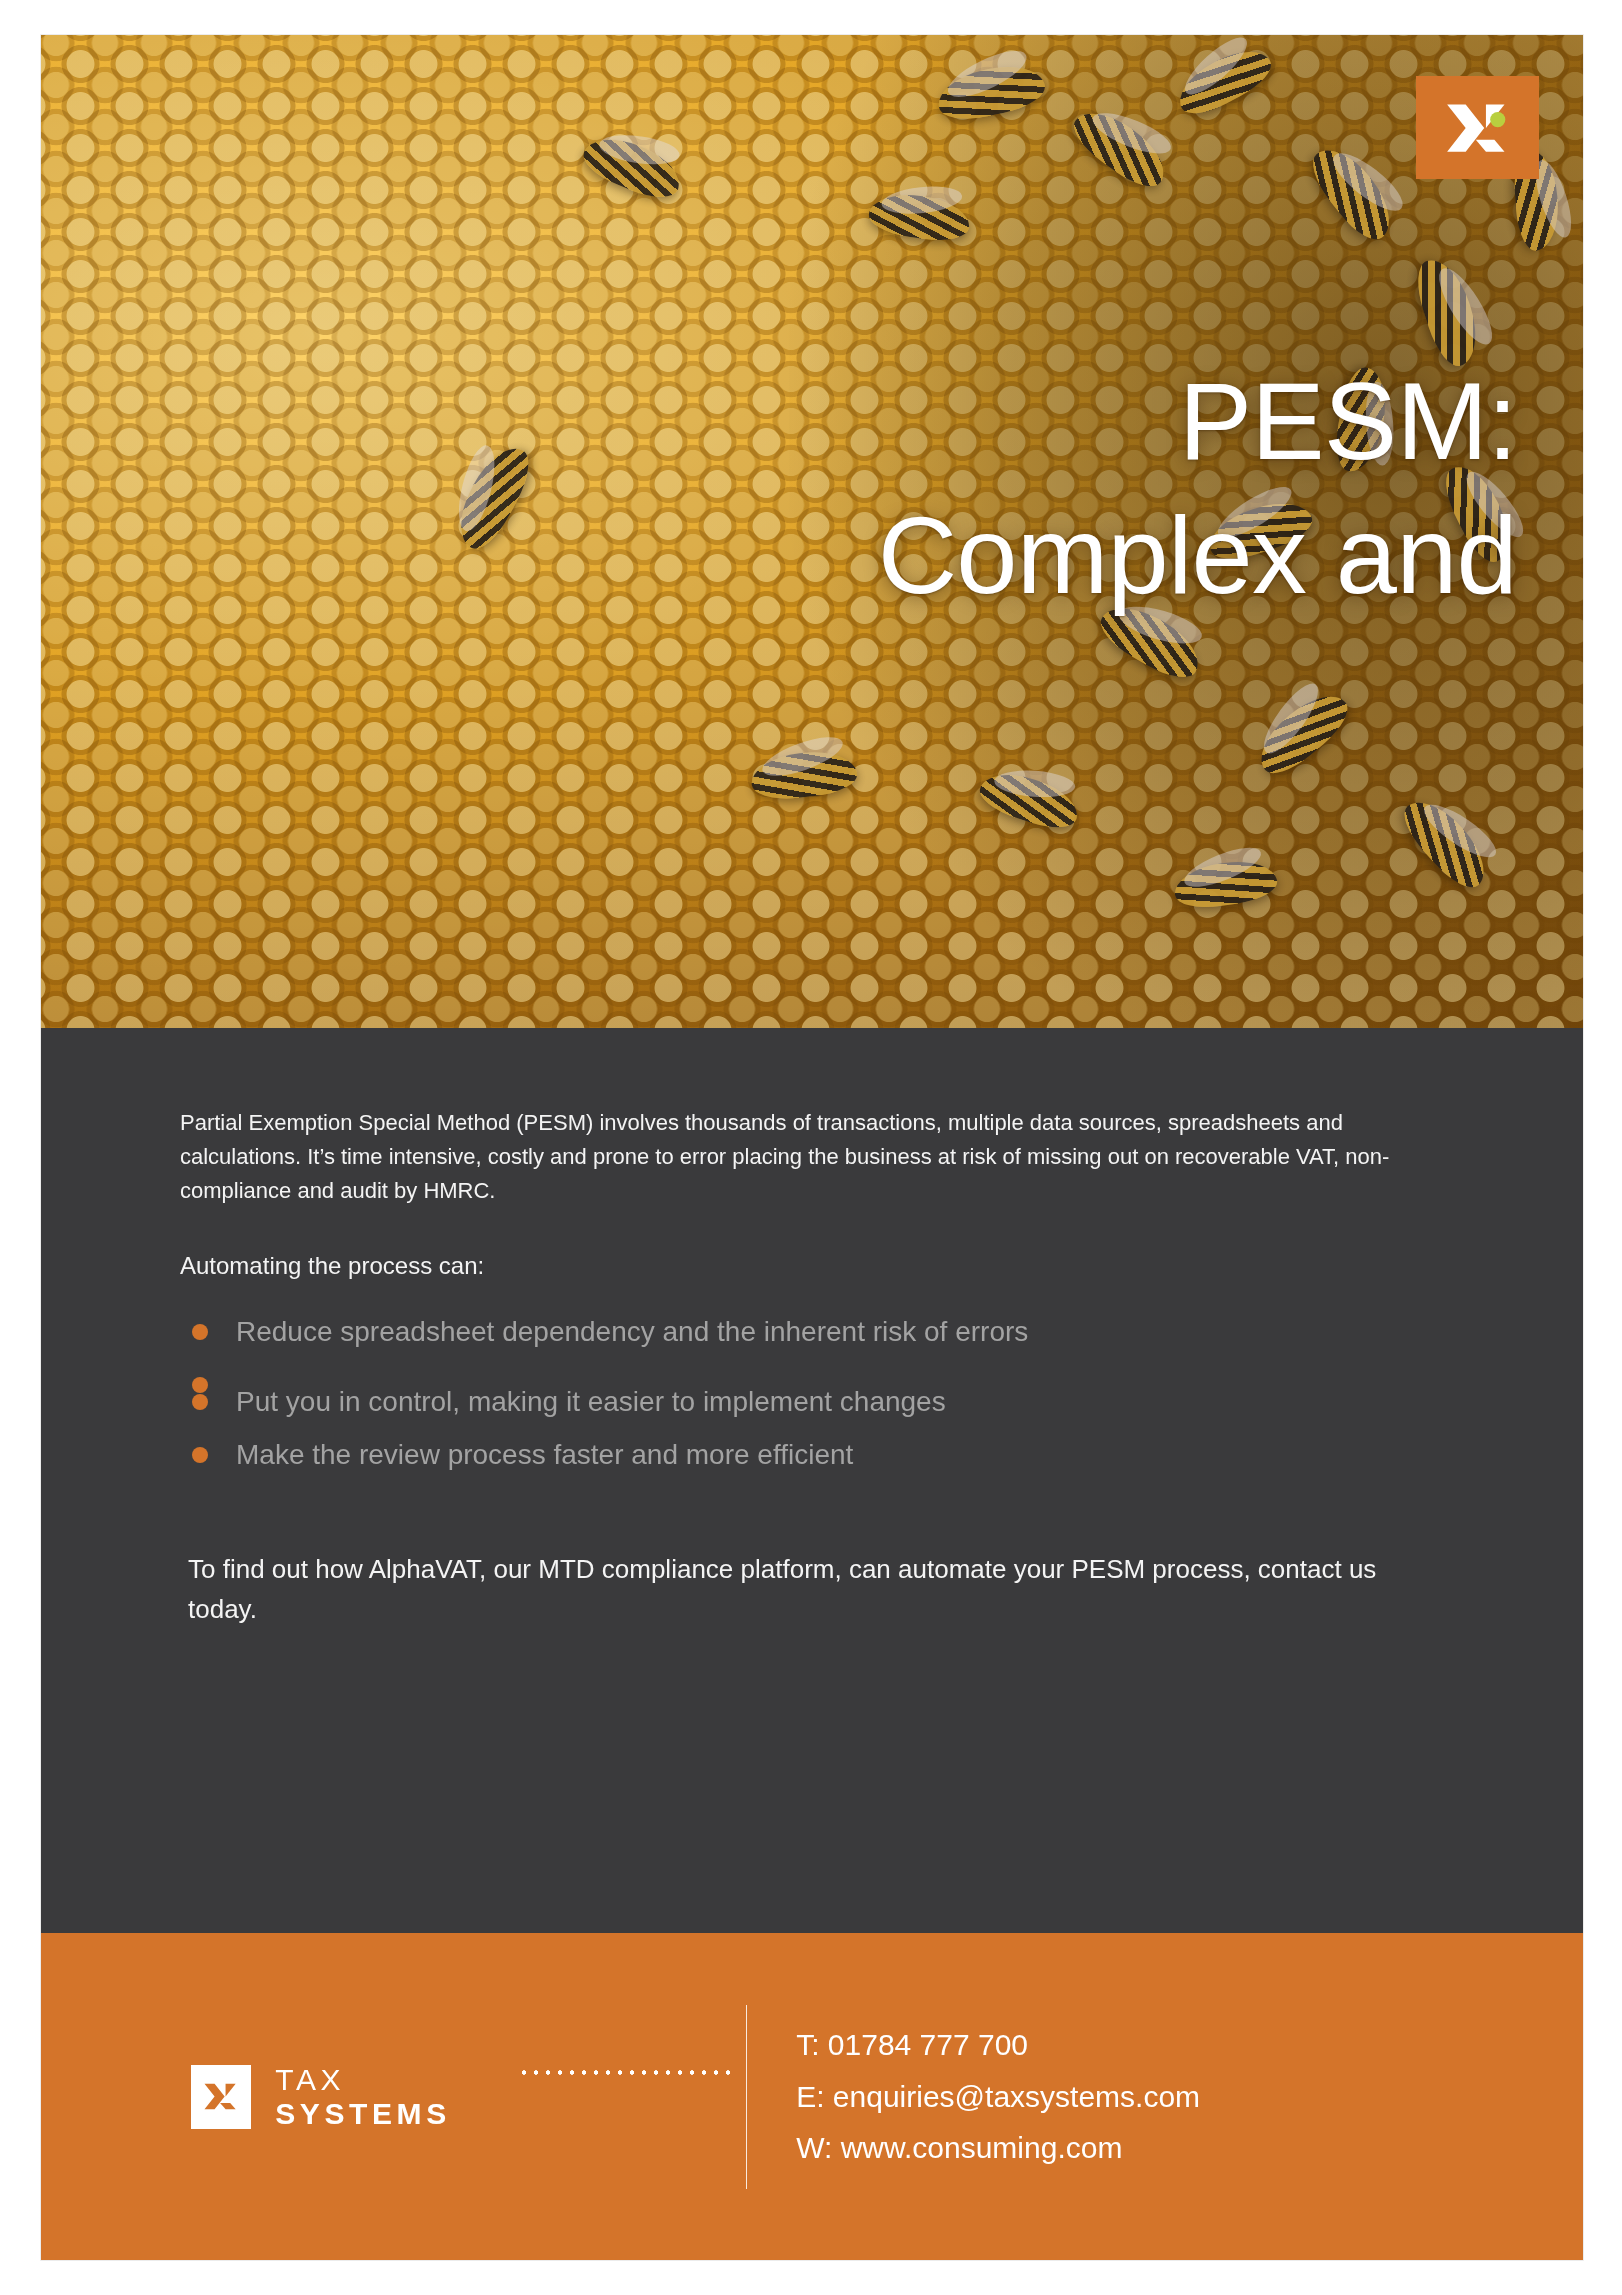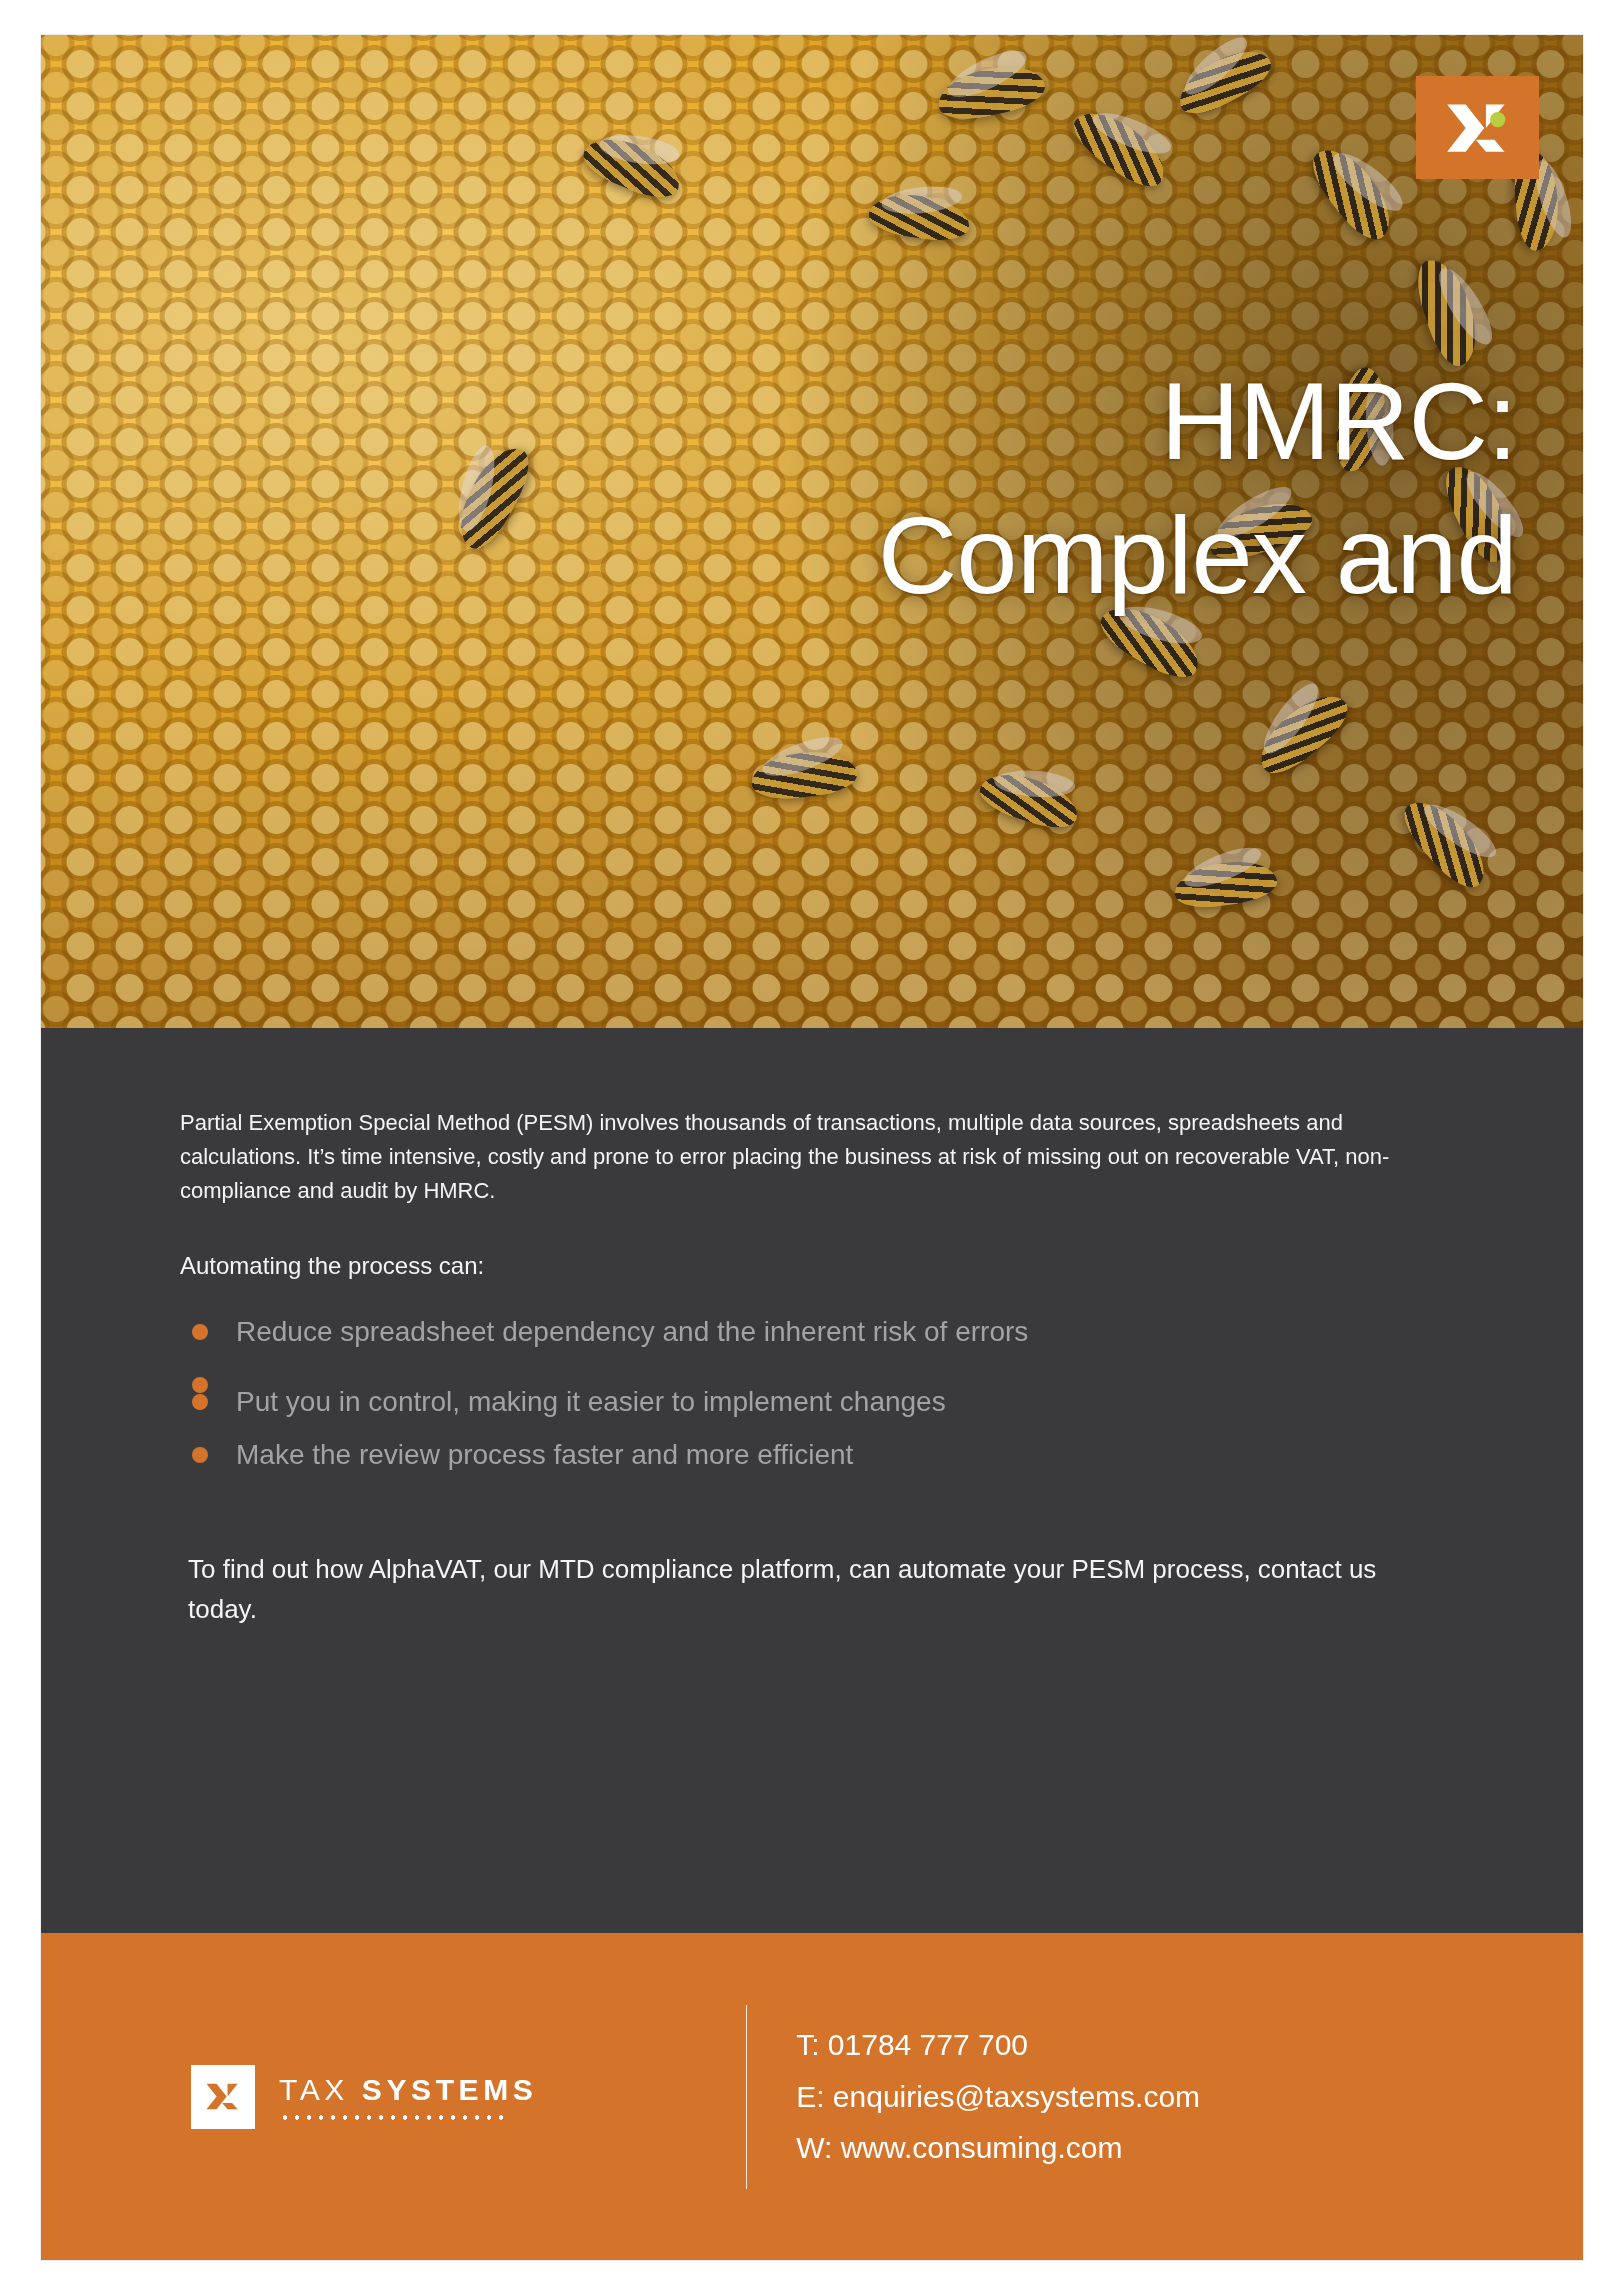--- a/index.html
+++ b/index.html
@@ -193,21 +193,21 @@
     width: 64px;
     height: 64px;
     background: #ffffff;
     display: flex;
     align-items: center;
     justify-content: center;
     margin-right: 24px;
   }
   .brand-text {
     display: flex;
-    flex-direction: column;
+    flex-direction: row;
   }
   .brand-name {
     color: #ffffff;
     font-size: 30px;
     letter-spacing: 4.6px;
     font-weight: 400;
   }
   .brand-name b { font-weight: 700; }
   .brand-dots {
     margin-top: 7.6px;
@@ -263,21 +263,21 @@
     <div class="hero-logo">
       <svg width="81" height="68" viewBox="0 0 96 80" aria-hidden="true">
         <path d="M12 12 L34 12 L56 40 L34 68 L12 68 L34 40 Z" fill="#ffffff"></path>
         <path d="M58 12 L80 12 L58 40 Z" fill="#ffffff"></path>
         <path d="M46 54 L68 54 L80 68 L58 68 Z" fill="#ffffff"></path>
         <circle cx="72" cy="30" r="9" fill="#b9cf3f"></circle>
       </svg>
     </div>
 
     <div class="hero-title">
-      <span class="l">HMRC:</span>
+      <span class="l">PESM:</span>
       <span class="l">Complex and</span>
     </div>
   </div>
 
   <div class="body-wrap">
     <p class="para lead">Partial Exemption Special Method (PESM) involves thousands of transactions, multiple data sources, spreadsheets and calculations. It’s time intensive, costly and prone to error placing the business at risk of missing out on recoverable VAT, non-compliance and audit by HMRC.</p>
     <p class="sub">Automating the process can:</p>
     <ul class="bullets">
       <li><span class="dot"></span><span>Reduce spreadsheet dependency and the inherent risk of errors</span></li>
       <li><span class="dot"></span></li>

